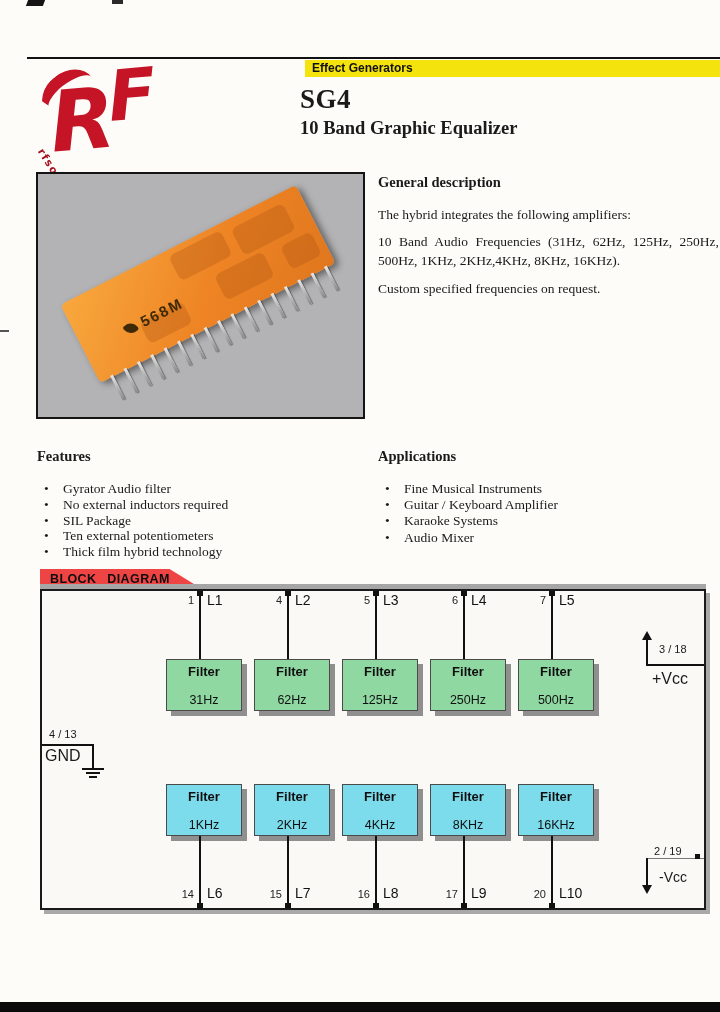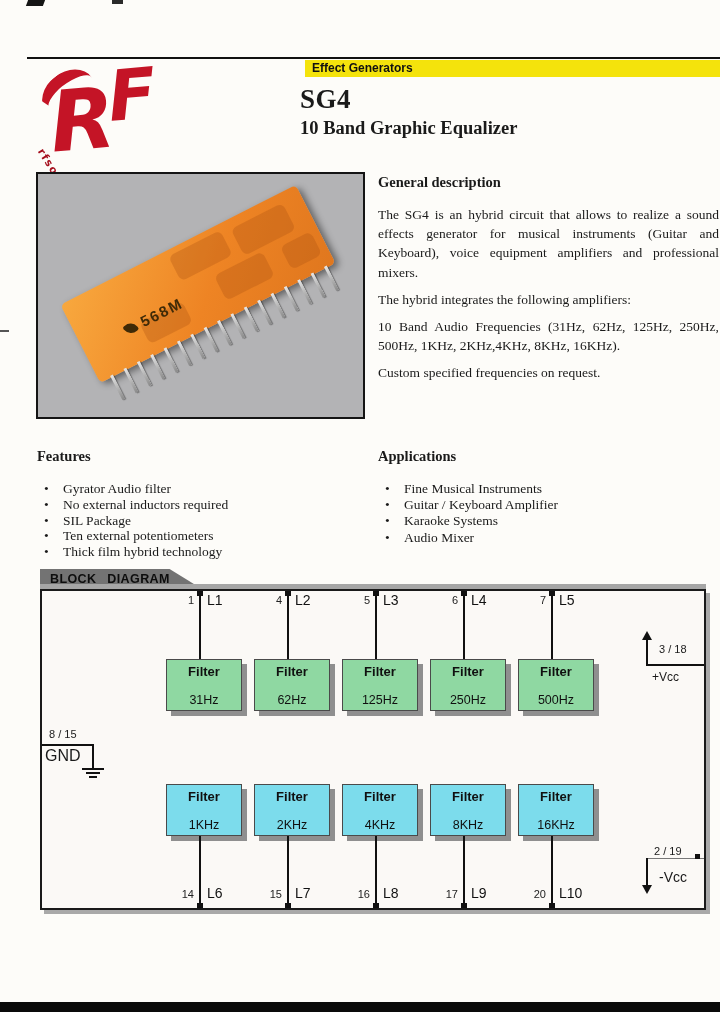--- a/index.html
+++ b/index.html
@@ -51,21 +51,21 @@
   .sec-h { font-size:14.5px; font-weight:bold; margin-bottom:14px; }
   .gdesc p { font-size:13.5px; line-height:19.2px; text-align:justify; margin-bottom:8px; }
   .features { position:absolute; left:37px; top:448px; width:330px; }
   .apps { position:absolute; left:378px; top:448px; width:330px; }
   .blist { list-style:none; margin-top:16px; }
   .blist li { position:relative; padding-left:26px; font-size:13.5px; }
   .features .blist li { line-height:15.8px; }
   .apps .blist li { line-height:16.2px; }
   .blist li::before { content:"•"; position:absolute; left:7px; }
   
-  .bd-tab { position:absolute; left:40px; top:569px; width:162px; height:20px; background:#737373;
+  .bd-tab { position:absolute; left:40px; top:569px; width:162px; height:20px; background:#ef4444;
     clip-path:polygon(0 0, 80% 0, 100% 100%, 0 100%);
     font-family:"Liberation Sans", sans-serif; font-size:12.5px; font-weight:bold;
     color:#0d0d0d; padding:3px 0 0 10px; word-spacing:7px; letter-spacing:0.4px; }
   .bd-strip { position:absolute; left:40px; top:584px; width:666px; height:5px; background:#a6a6a6; }
   .bd-box { position:absolute; left:40px; top:589px; width:666px; height:321px;
     background:#fbf9f6; border:2px solid #1a1a1a; box-shadow:4px 4px 0 #a9a9a9; }
   .bd-inner { position:absolute; inset:0; font-family:"Liberation Sans", sans-serif; }
   .tpin, .bpin { position:absolute; left:var(--c); width:0; }
   .tpin { top:0; }
   .bpin { top:245px; }
@@ -94,21 +94,21 @@
   .gnd-lab { position:absolute; left:3px; top:156px; font-size:16px; }
   .gnd-b1 { position:absolute; left:40px; top:177px; width:22px; height:2px; background:#111; }
   .gnd-b2 { position:absolute; left:44px; top:181px; width:14px; height:2px; background:#111; }
   .gnd-b3 { position:absolute; left:47px; top:185px; width:8px; height:2px; background:#111; }
   
   .vp-h { position:absolute; left:605px; top:73px; width:57px; height:2px; background:#111; }
   .vp-v { position:absolute; left:604px; top:48px; width:2px; height:27px; background:#111; }
   .vp-a { position:absolute; left:600px; top:40px; width:0; height:0;
     border-left:5px solid transparent; border-right:5px solid transparent; border-bottom:9px solid #111; }
   .vp-pins { position:absolute; left:617px; top:52px; font-size:11px; }
-  .vp-lab { position:absolute; left:610px; top:79px; font-size:12px; }
+  .vp-lab { position:absolute; left:610px; top:79px; font-size:16px; }
   
   .vn-pins { position:absolute; left:612px; top:254px; font-size:11px; }
   .vn-h { position:absolute; left:605px; top:267px; width:57px; height:1px; background:#777; }
   .vn-dot { position:absolute; left:653px; top:263px; width:5px; height:5px; background:#111; }
   .vn-v { position:absolute; left:604px; top:267px; width:2px; height:29px; background:#111; }
   .vn-a { position:absolute; left:600px; top:294px; width:0; height:0;
     border-left:5px solid transparent; border-right:5px solid transparent; border-top:9px solid #111; }
   .vn-lab { position:absolute; left:617px; top:278px; font-size:14px; }
 </style>
 </head>
@@ -161,21 +161,20 @@
       <div class="pin" style="left:192px"></div>
       <div class="pin" style="left:207px"></div>
       <div class="pin" style="left:222px"></div>
       <div class="pin" style="left:237px"></div>
       <div class="pin" style="left:252px"></div>
     </div>
   </div>
 
   <section class="gdesc">
     <div class="sec-h">General description</div>
-    <p>The SG4 is an hybrid circuit that allows to realize a sound effects generator for musical instruments (Guitar and Keyboard), voice equipment amplifiers and professional mixers.</p>
     <p>The  hybrid  integrates the following amplifiers:</p>
     <p>10 Band Audio Frequencies (31Hz, 62Hz, 125Hz, 250Hz, 500Hz, 1KHz, 2KHz,4KHz, 8KHz, 16KHz).</p>
     <p>Custom specified frequencies on request.</p>
   </section>
 
   <section class="features">
     <div class="sec-h">Features</div>
     <ul class="blist">
       <li>Gyrator Audio filter</li>
       <li>No external inductors required</li>
@@ -292,21 +291,21 @@
         <span class="plab">L9</span>
       </div>
       <div class="bpin" style="--c:510px">
         <span class="pnum">20</span>
         <div class="pline"></div>
         <span class="plab">L10</span>
       </div>
 
       <div class="gnd-h"></div>
       <div class="gnd-v"></div>
-      <span class="gnd-pins">8 / 15</span>
+      <span class="gnd-pins">4 / 13</span>
       <span class="gnd-lab">GND</span>
       <div class="gnd-b1"></div>
       <div class="gnd-b2"></div>
       <div class="gnd-b3"></div>
 
       <div class="vp-h"></div>
       <div class="vp-v"></div>
       <div class="vp-a"></div>
       <span class="vp-pins">3 / 18</span>
       <span class="vp-lab">+Vcc</span>

